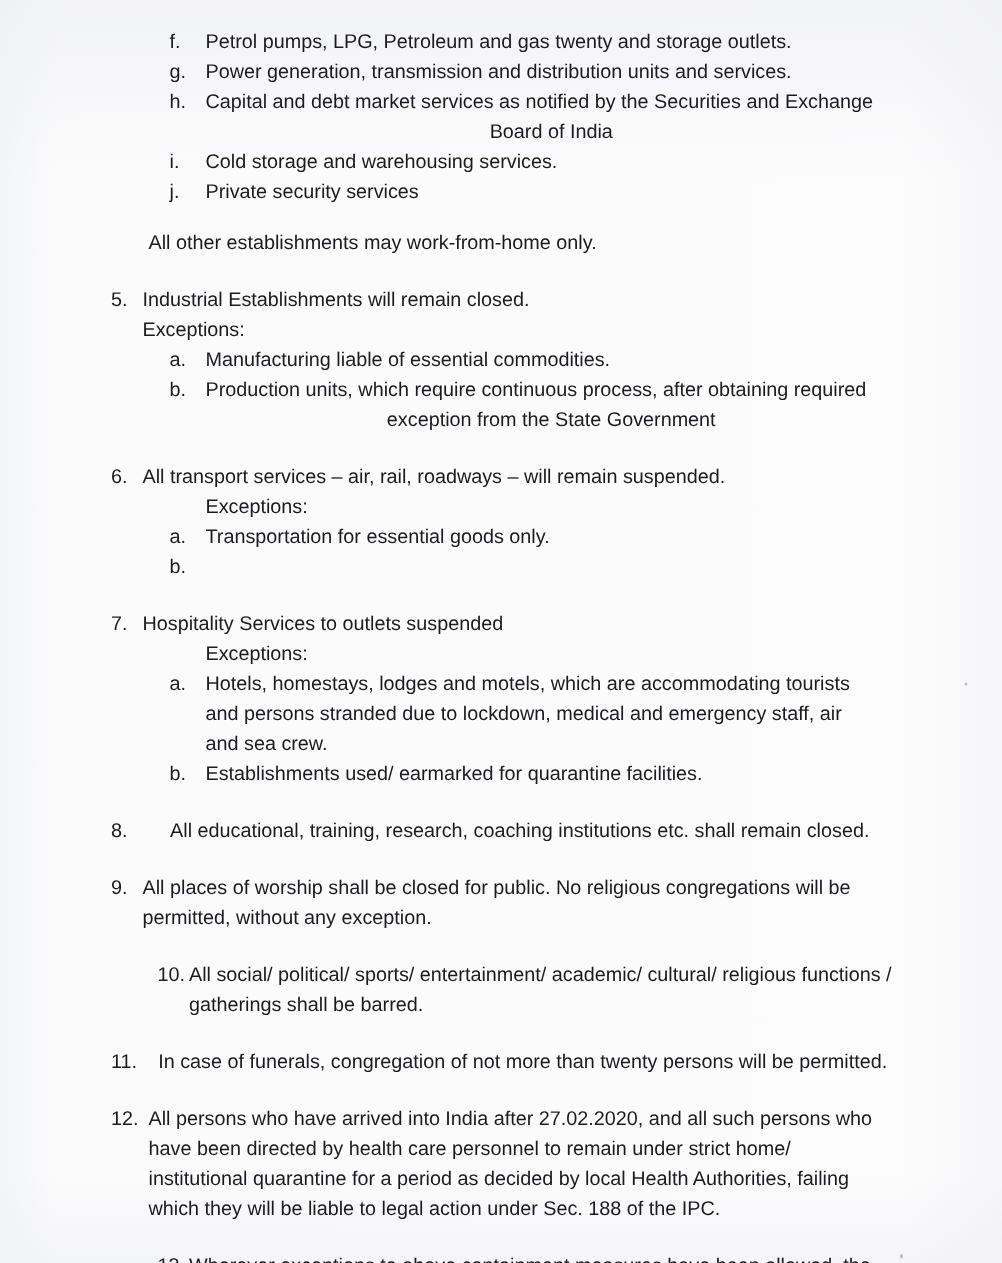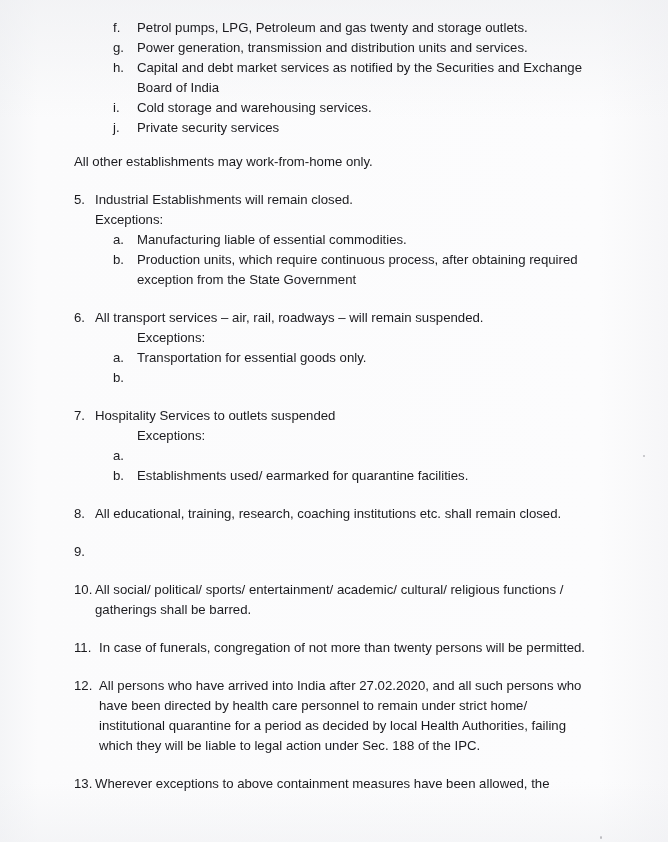--- a/index.html
+++ b/index.html
@@ -57,41 +57,41 @@
   .marker {
     flex: 0 0 auto;
     white-space: pre;
   }
   .body {
     flex: 1 1 auto;
   }
   .just .body { text-align: justify; text-justify: inter-word; }
   .just .body > .ln { text-align: justify; }
   .ln { display: block; }
-  .ln.last { text-align: left; }
+  .ln.last { text-align: center; }
 
   
   .numitem {
     padding-left: 74px;
     padding-right: 70px;
   }
   .numitem .marker { width: 21px; }
   .numitem.wide-marker .marker { width: 25px; }
-  .numitem.nogap .marker { width: 21px; }
+  .numitem.nogap .marker { width: 21px; margin-left: 31px; }
 
   
   .letteritem {
     padding-left: 113px;
     padding-right: 70px;
   }
   .letteritem .marker { width: 24px; }
 
   
   .plain-95  { padding-left: 95px;  padding-right: 70px; }
-  .plain-119 { padding-left: 74px; padding-right: 70px; }
+  .plain-119 { padding-left: 99px; padding-right: 70px; }
   .plain-137 { padding-left: 137px; padding-right: 70px; }
   .gap-md { height: 14px; }
   .gap-lg { height: 18px; }
 
   .top-pad { height: 18px; }
 
   
   .speck {
     position: absolute;
     background: #9a9aa0;
@@ -191,20 +191,25 @@
 
   <div>
     <div class="row numitem">
       <span class="marker">7.</span>
       <span class="body">Hospitality Services to outlets suspended</span>
     </div>
     <div class="plain-137">Exceptions:</div>
 
     <div class="row letteritem just">
       <span class="marker">a.</span>
+      <span class="body">
+        <span class="ln">Hotels, homestays, lodges and motels, which are accommodating tourists</span>
+        <span class="ln">and persons stranded due to lockdown, medical and emergency staff, air</span>
+        <span class="ln last">and sea crew.</span>
+      </span>
     </div>
 
     <div class="row letteritem">
       <span class="marker">b.</span>
       <span class="body">Establishments used/ earmarked for quarantine facilities.</span>
     </div>
   </div>
 
   <div class="gap-lg"></div>
 
@@ -212,20 +217,24 @@
     <span class="marker">8.</span>
     <span class="body">
       <span class="ln last">All educational, training, research, coaching institutions etc. shall remain closed.</span>
     </span>
   </div>
 
   <div class="gap-lg"></div>
 
   <div class="row numitem just">
     <span class="marker">9.</span>
+    <span class="body">
+      <span class="ln">All places of worship shall be closed for public. No religious congregations will be</span>
+      <span class="ln last">permitted, without any exception.</span>
+    </span>
   </div>
 
   <div class="gap-lg"></div>
 
   <div class="row numitem nogap just">
     <span class="marker">10.</span>
     <span class="body">
       <span class="ln">All social/ political/ sports/ entertainment/ academic/ cultural/ religious functions /</span>
       <span class="ln last">gatherings shall be barred.</span>
     </span>

